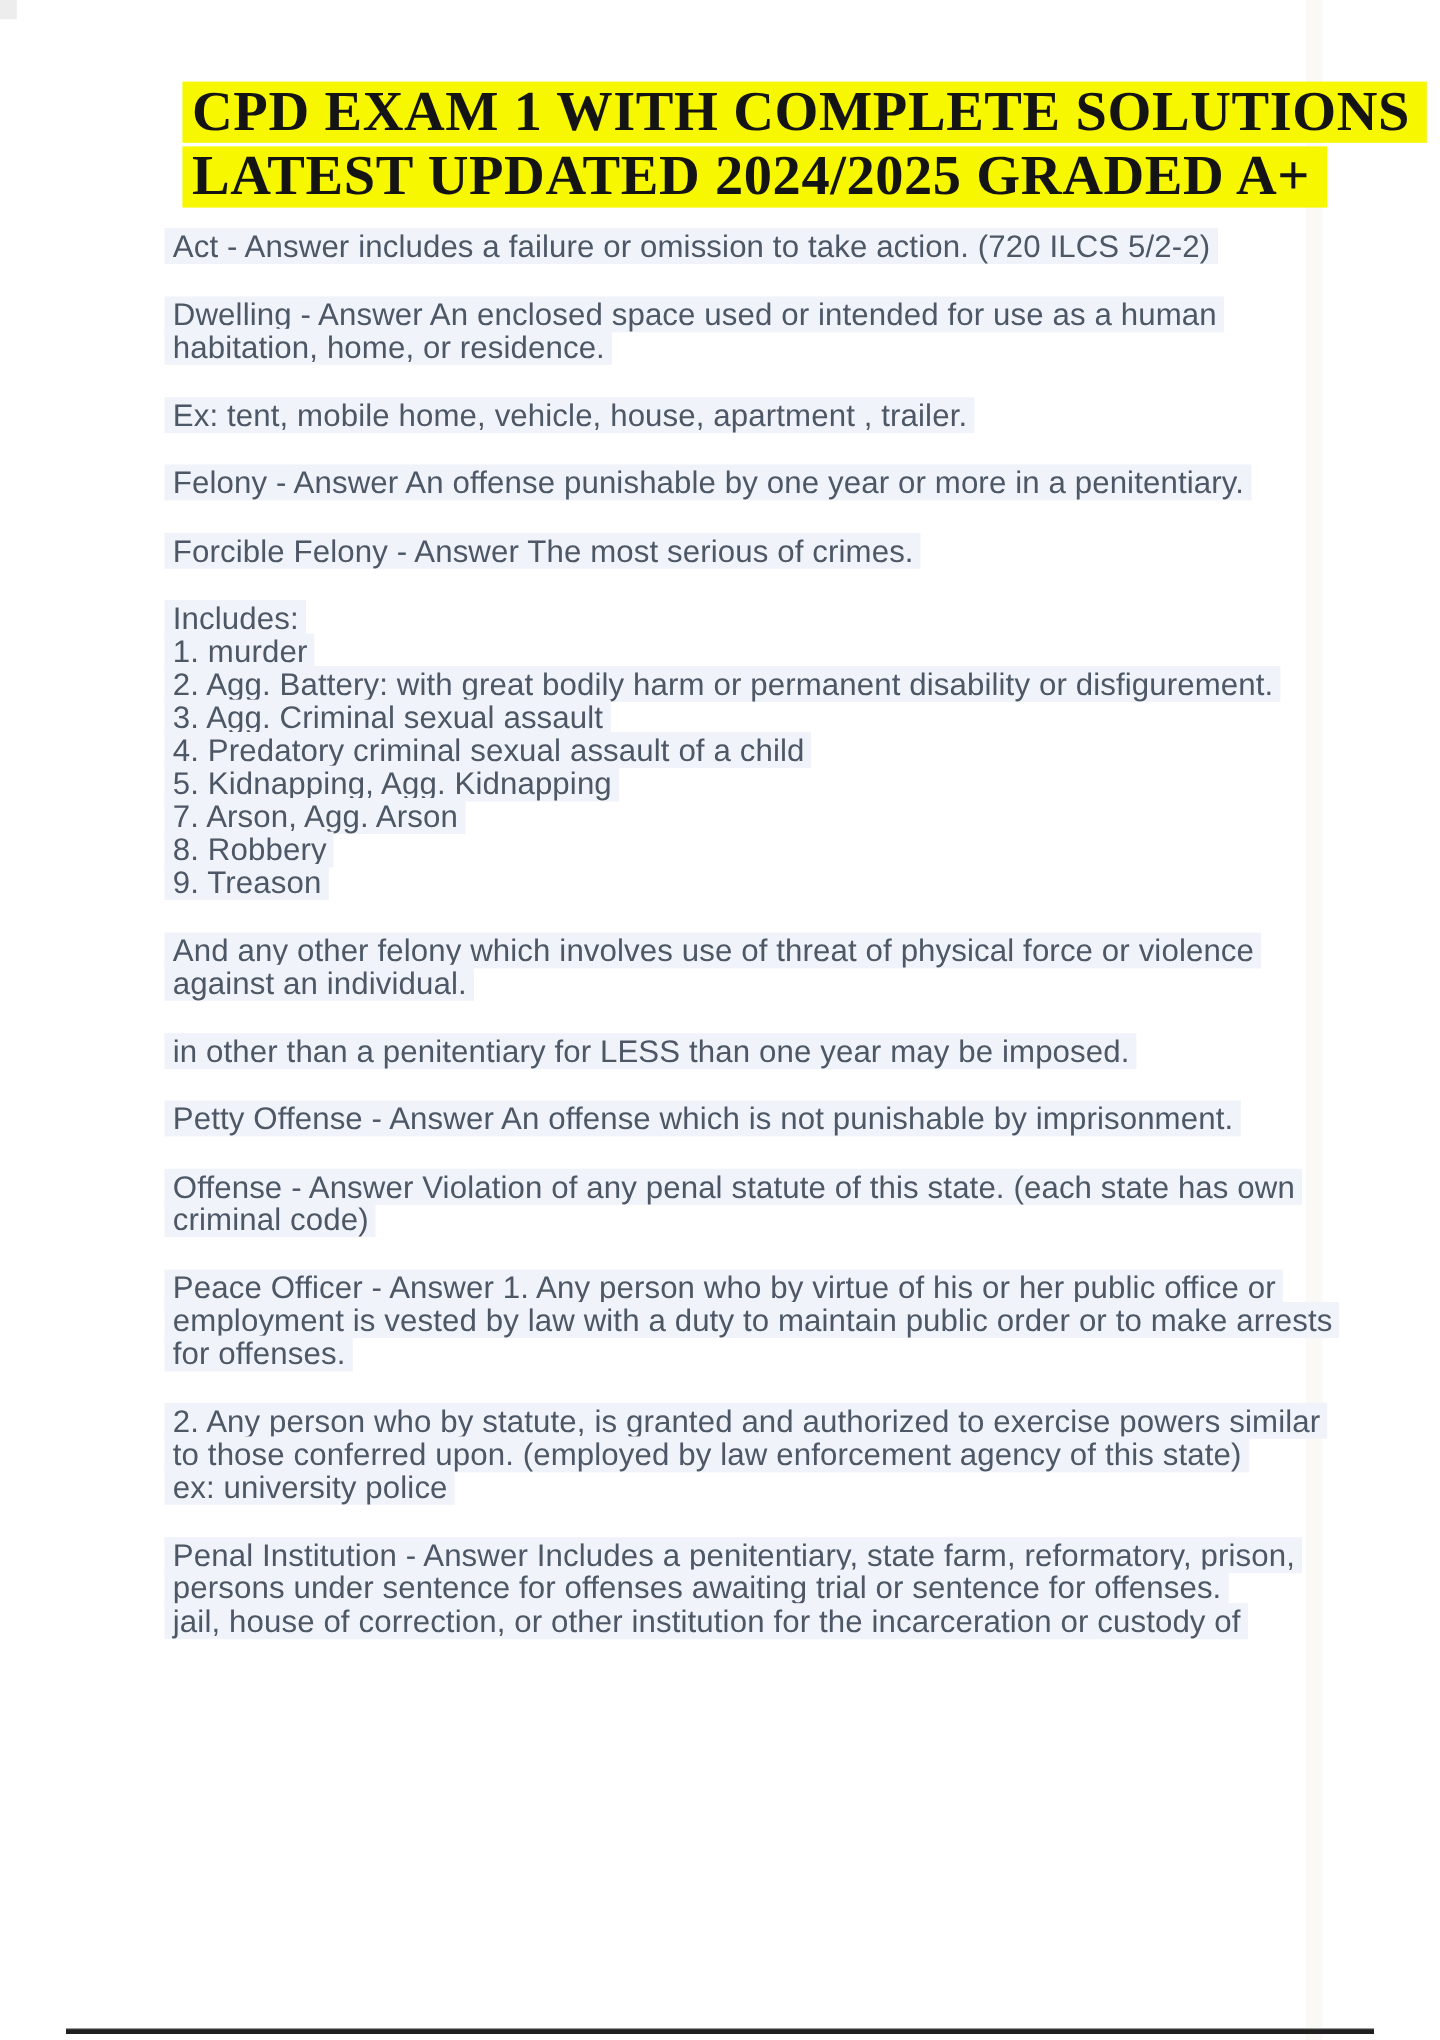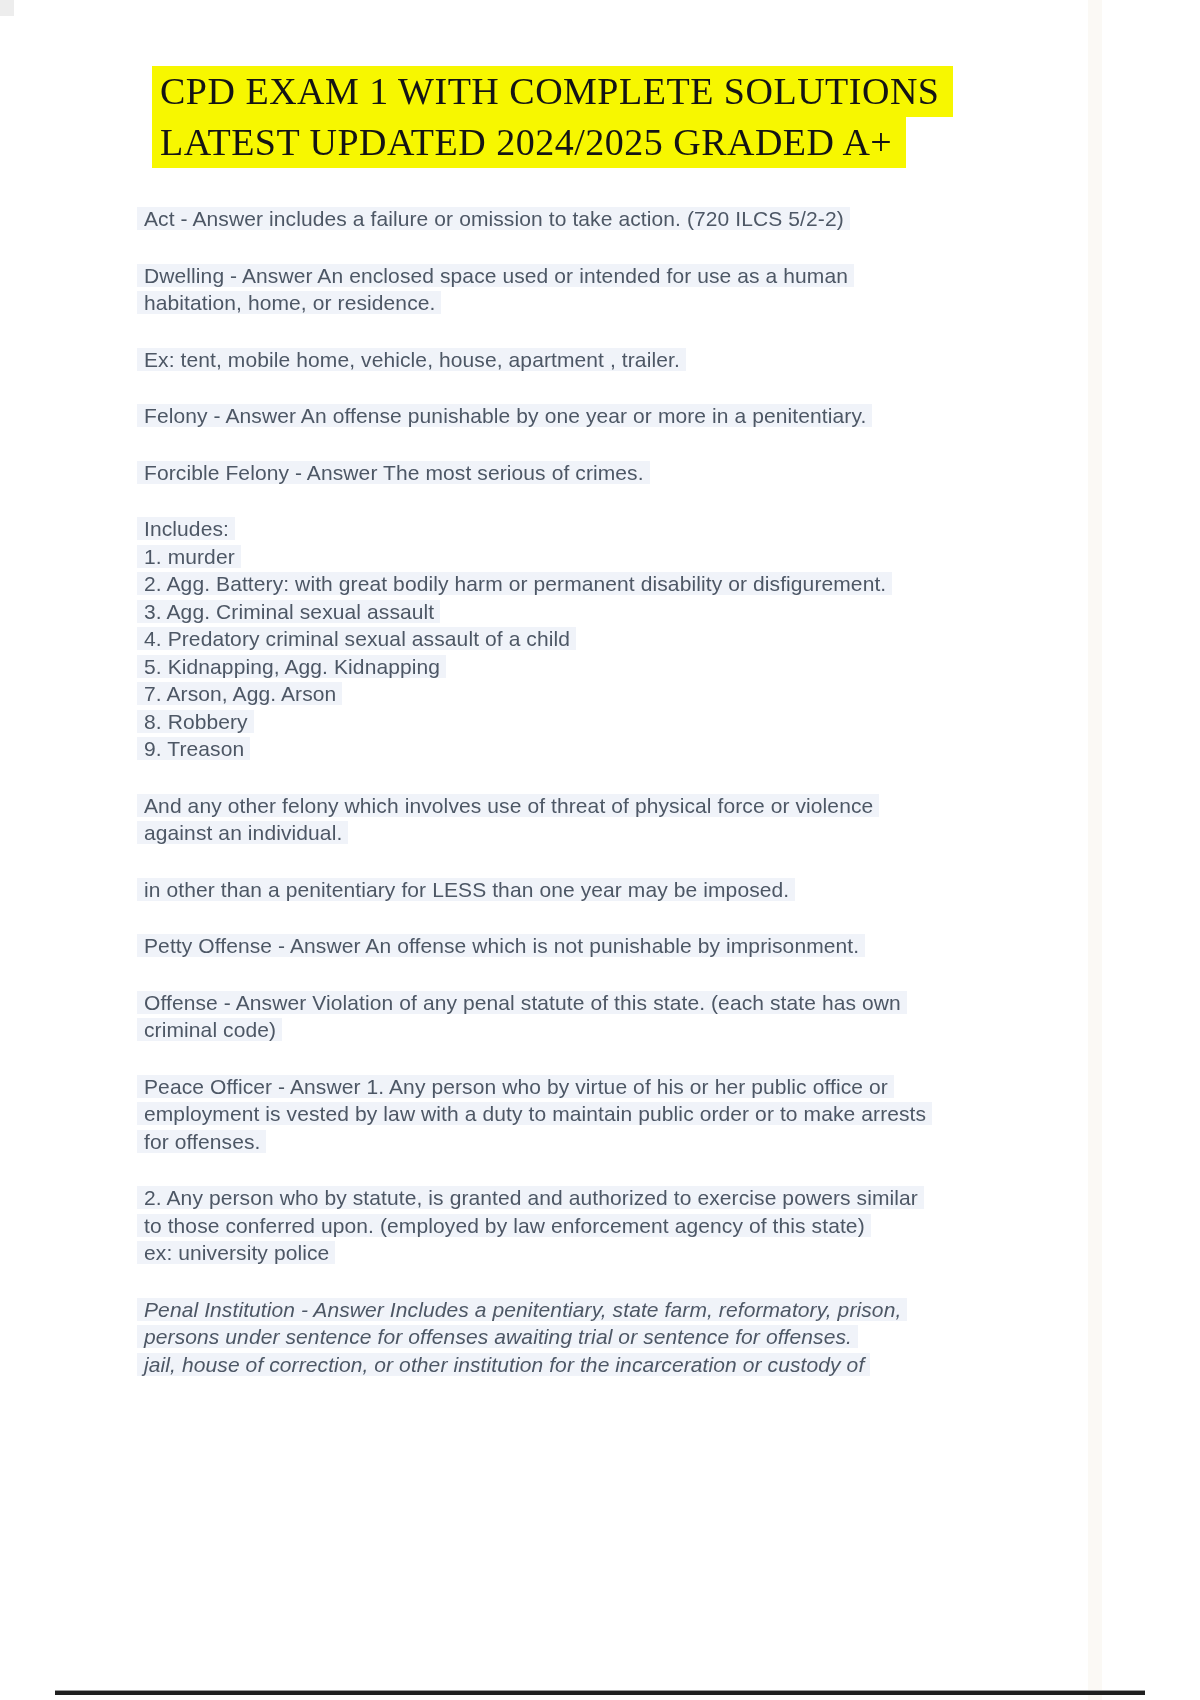--- a/index.html
+++ b/index.html
@@ -17,43 +17,43 @@
     background: #ededed;
   }
   #edge-strip {
     position: absolute; left: 1088px; top: 0; width: 14px; height: 1700px;
     background: #fbf9f5;
   }
   
   #title-block {
     position: absolute; left: 152px; top: 66px;
     font-family: "Liberation Serif", serif;
-    font-weight: 400;
-    font-size: 38px;
+    font-weight: 700;
+    font-size: 47px;
     letter-spacing: 0.5px;
     color: var(--title-text, #141414);
     white-space: nowrap;
   }
   #title-block .title-line { display: block; }
   #title-block .hl-yellow {
     display: inline-block;
     line-height: 51px;
     background: var(--title-hl, #f7f700);
     padding: 0 14px 0 8px;
   }
   
   #document-body {
-    position: absolute; left: 137px; top: 205px; width: 960px;
-    font-size: 21px;
+    position: absolute; left: 137px; top: 192px; width: 960px;
+    font-size: 26px;
     line-height: 27.5px;
     color: var(--body-text, #4d5765);
     letter-spacing: 0.1px;
   }
   .para { margin: 0 0 29px 0; }
-  .para:last-child { margin-bottom: 4px; font-style: italic; }
+  .para:last-child { margin-bottom: 4px; }
   .line { white-space: nowrap; }
   .hl {
     background: var(--body-hl, #f0f3f9);
     padding: 0 6px 0 7px;
   }
   
   #bottom-rule {
     position: absolute; left: 55px; top: 1691px; width: 1090px; height: 4px;
     background: #1f1f1f;
     box-shadow: 0 -1px 0 #9a9a9a;

